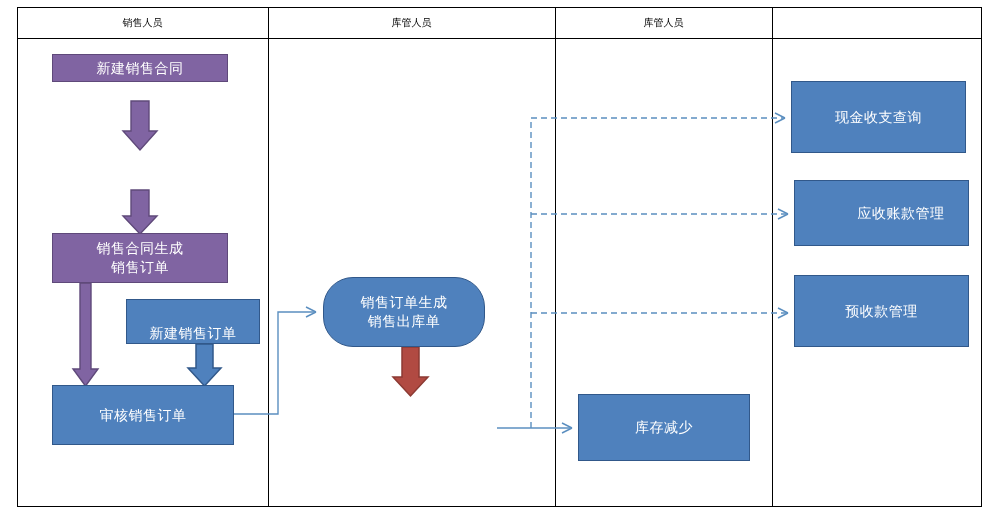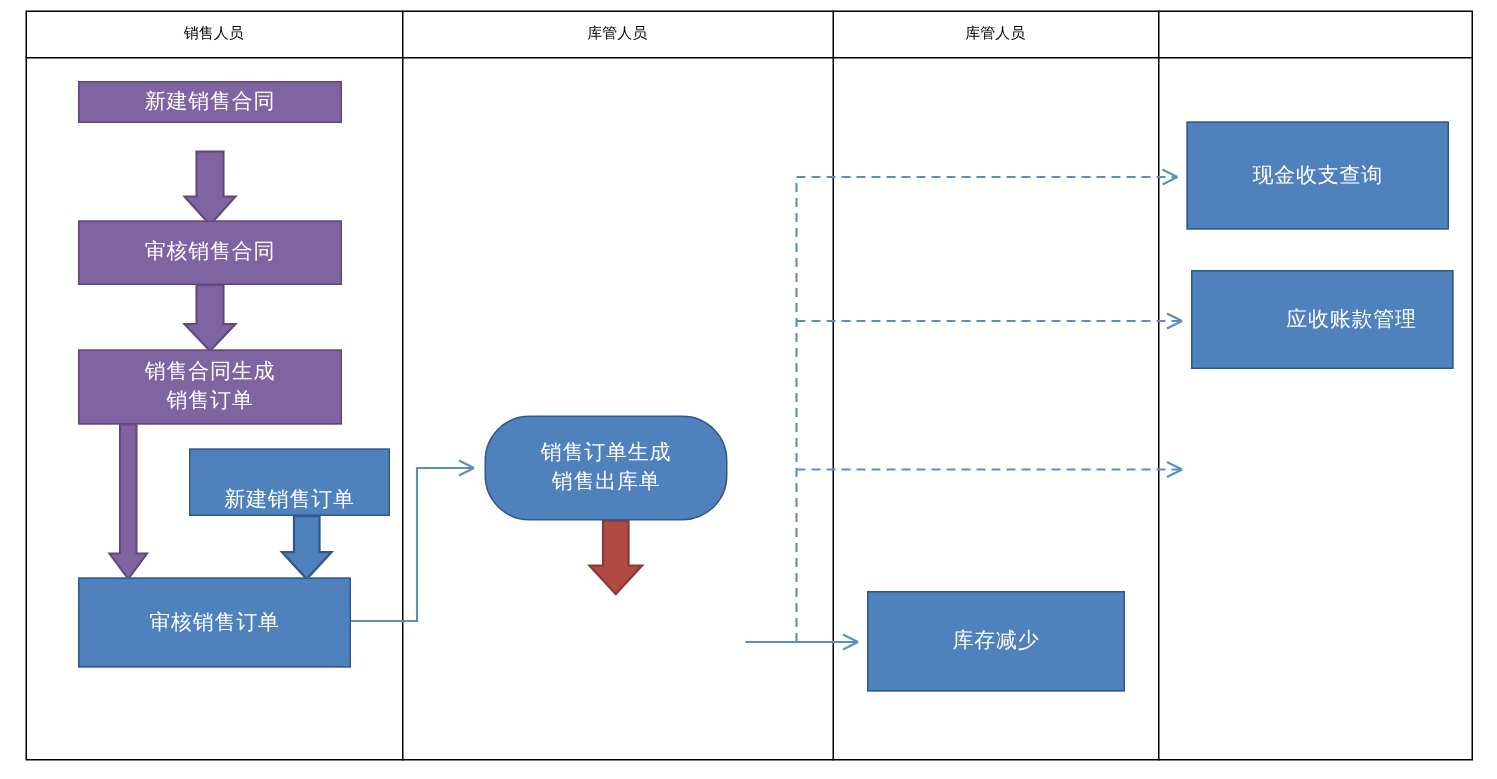--- a/index.html
+++ b/index.html
@@ -155,23 +155,20 @@
     <g>
       <path d="M531,313 L787,313" fill="none" stroke="#5b8fc0" stroke-width="1.4" stroke-dasharray="6 4"></path>
       <path d="M788,313 L778,308 M788,313 L778,318" fill="none" stroke="#5b8fc0" stroke-width="1.4"></path>
     </g>
   </svg>
 
   <div class="node purple" style="left:52px;  top:44px;  width:176px; height:28px;margin-top:10px;">
     <span class="label">新建销售合同</span>
   </div>
 
-  <div class="node purple" style="left:52px;  top:147px; width:176px; height:43px;">
-    <span class="label">审核销售合同</span>
-  </div>
 
   <div class="node purple" style="left:52px;  top:233px; width:176px; height:50px;">
     <span class="label">销售合同生成<br>销售订单</span>
   </div>
 
   <div class="node blue" style="left:126px; top:299px; width:134px; height:45px;align-items:flex-end;">
     <span class="label">新建销售订单</span>
   </div>
 
   <div class="node blue" style="left:52px;  top:385px; width:182px; height:60px;">
@@ -188,14 +185,17 @@
   </div>
 
   <div class="node blue" style="left:791px; top:81px;  width:175px; height:72px;justify-content:center;">
     <span class="label">现金收支查询</span>
   </div>
 
   <div class="node blue" style="left:794px; top:180px; width:175px; height:66px;padding-left:39px;">
     <span class="label">应收账款管理</span>
   </div>
 
+  <div class="node blue" style="left:794px; top:275px; width:175px; height:72px;">
+    <span class="label">预收款管理</span>
+  </div>
 
 </div>
 
 </body></html>

